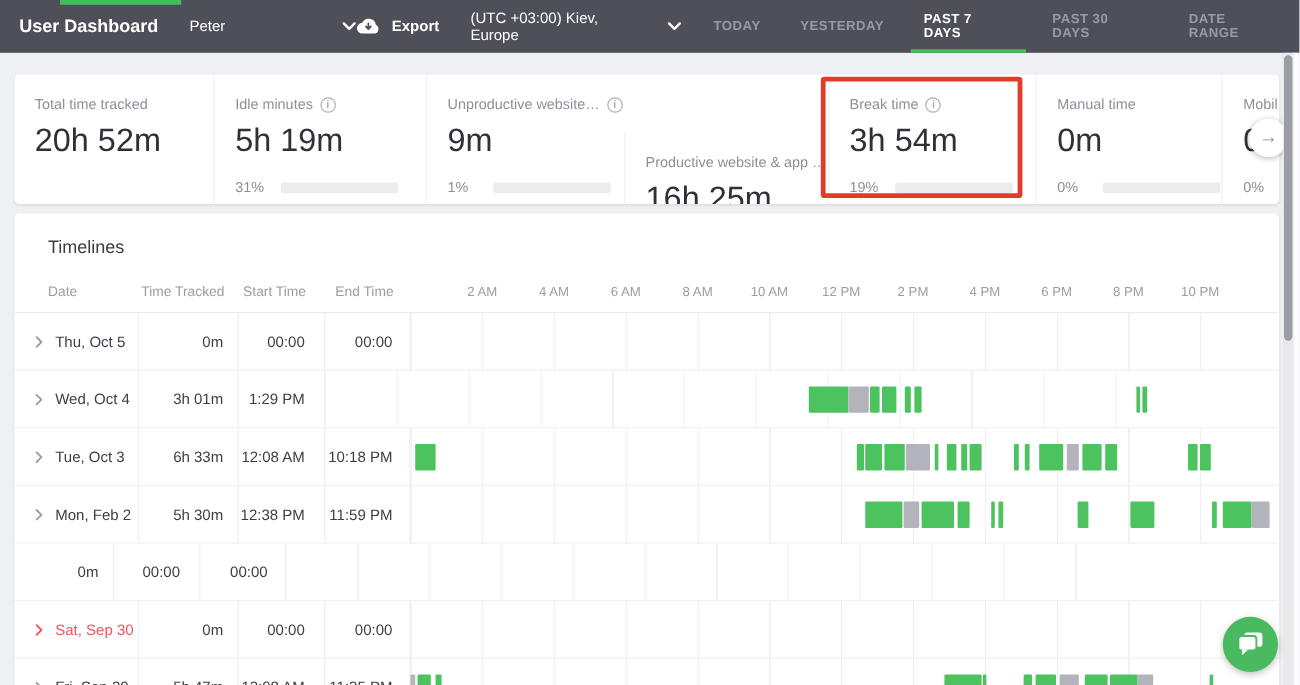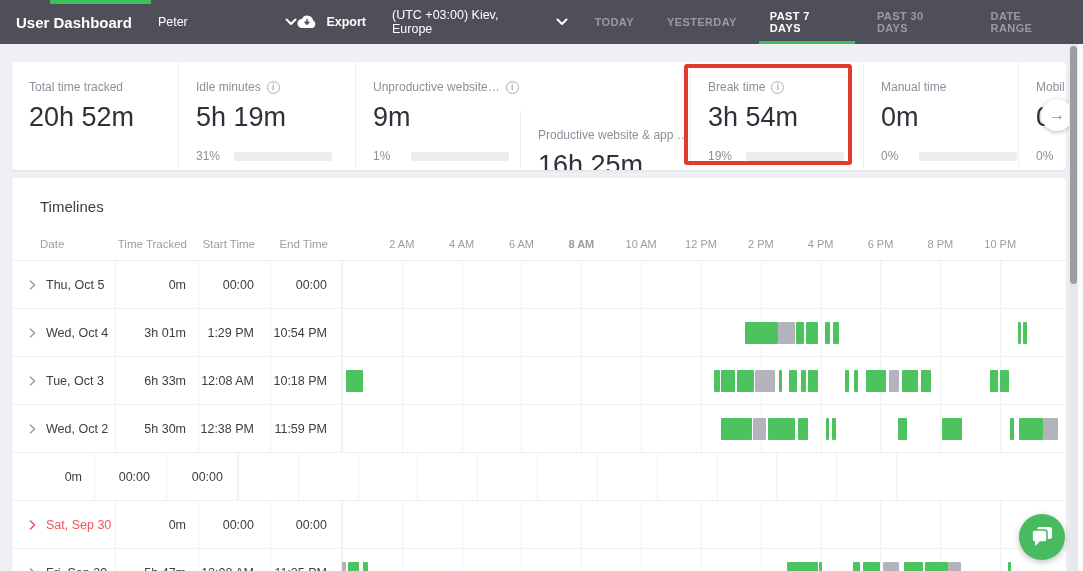--- a/index.html
+++ b/index.html
@@ -220,21 +220,21 @@
   <div class="tl-title">Timelines</div>
   <div class="hdr-row">
     <div class="c-date">Date</div>
     <div class="c-tracked">Time Tracked</div>
     <div class="c-start">Start Time</div>
     <div class="c-end">End Time</div>
     <div class="c-axis" id="hour-axis">
         <div class="hour-label" style="left: 8.33333%;">2 AM</div>
         <div class="hour-label" style="left: 16.6667%;">4 AM</div>
         <div class="hour-label" style="left: 25%;">6 AM</div>
-        <div class="hour-label" style="left: 33.3333%; font-weight: bold;">8 AM</div>
+        <div class="hour-label" style="left: 33.3333%;">8 AM</div>
         <div class="hour-label" style="left: 41.6667%;">10 AM</div>
         <div class="hour-label" style="left: 50%;">12 PM</div>
         <div class="hour-label" style="left: 58.3333%;">2 PM</div>
         <div class="hour-label" style="left: 66.6667%;">4 PM</div>
         <div class="hour-label" style="left: 75%;">6 PM</div>
         <div class="hour-label" style="left: 83.3333%;">8 PM</div>
         <div class="hour-label" style="left: 91.6667%;">10 PM</div>
       </div>
   </div>
   <div id="rows-container">
@@ -256,21 +256,20 @@
     <div class="cell c-date">
       <span class="chev">
         <svg width="7" height="10" viewBox="0 0 7 10">
               <path d="M1.5 1l4 4-4 4" fill="none" stroke="#9a9aa4" stroke-width="1.5" stroke-linecap="round" stroke-linejoin="round"></path>
             </svg>
       </span>
       <span class="date-txt">Wed, Oct 4</span>
     </div>
     <div class="cell c-tracked">3h 01m</div>
     <div class="cell c-start">1:29 PM</div>
-    <div class="cell c-end">10:54 PM</div>
     <div class="tl-track">
           <div class="seg green" style="left: 56.1667%; width: 4.54167%;"></div>
           <div class="seg gray" style="left: 60.7083%; width: 2.33333%;"></div>
           <div class="seg green" style="left: 63.2083%; width: 1.16667%;"></div>
           <div class="seg green" style="left: 64.5833%; width: 1.66667%;"></div>
           <div class="seg green" style="left: 67.2083%; width: 0.708333%;"></div>
           <div class="seg green" style="left: 68.3333%; width: 0.833333%;"></div>
           <div class="seg green" style="left: 94.1667%; width: 0.416667%;"></div>
           <div class="seg green" style="left: 94.875%; width: 0.541667%;"></div>
         </div>
@@ -307,21 +306,21 @@
           <div class="seg green" style="left: 91.6667%; width: 1.25%;"></div>
         </div>
   </div>
       <div class="t-row">
     <div class="cell c-date">
       <span class="chev">
         <svg width="7" height="10" viewBox="0 0 7 10">
               <path d="M1.5 1l4 4-4 4" fill="none" stroke="#9a9aa4" stroke-width="1.5" stroke-linecap="round" stroke-linejoin="round"></path>
             </svg>
       </span>
-      <span class="date-txt">Wed, Oct 2</span>
+      <span class="date-txt">Mon, Feb 2</span>
     </div>
     <div class="cell c-tracked">5h 30m</div>
     <div class="cell c-start">12:38 PM</div>
     <div class="cell c-end">11:59 PM</div>
     <div class="tl-track">
           <div class="seg green" style="left: 52.7917%; width: 4.29167%;"></div>
           <div class="seg gray" style="left: 57.2083%; width: 1.83333%;"></div>
           <div class="seg green" style="left: 59.2917%; width: 3.75%;"></div>
           <div class="seg green" style="left: 63.4583%; width: 1.41667%;"></div>
           <div class="seg green" style="left: 67.375%; width: 0.458333%;"></div>

